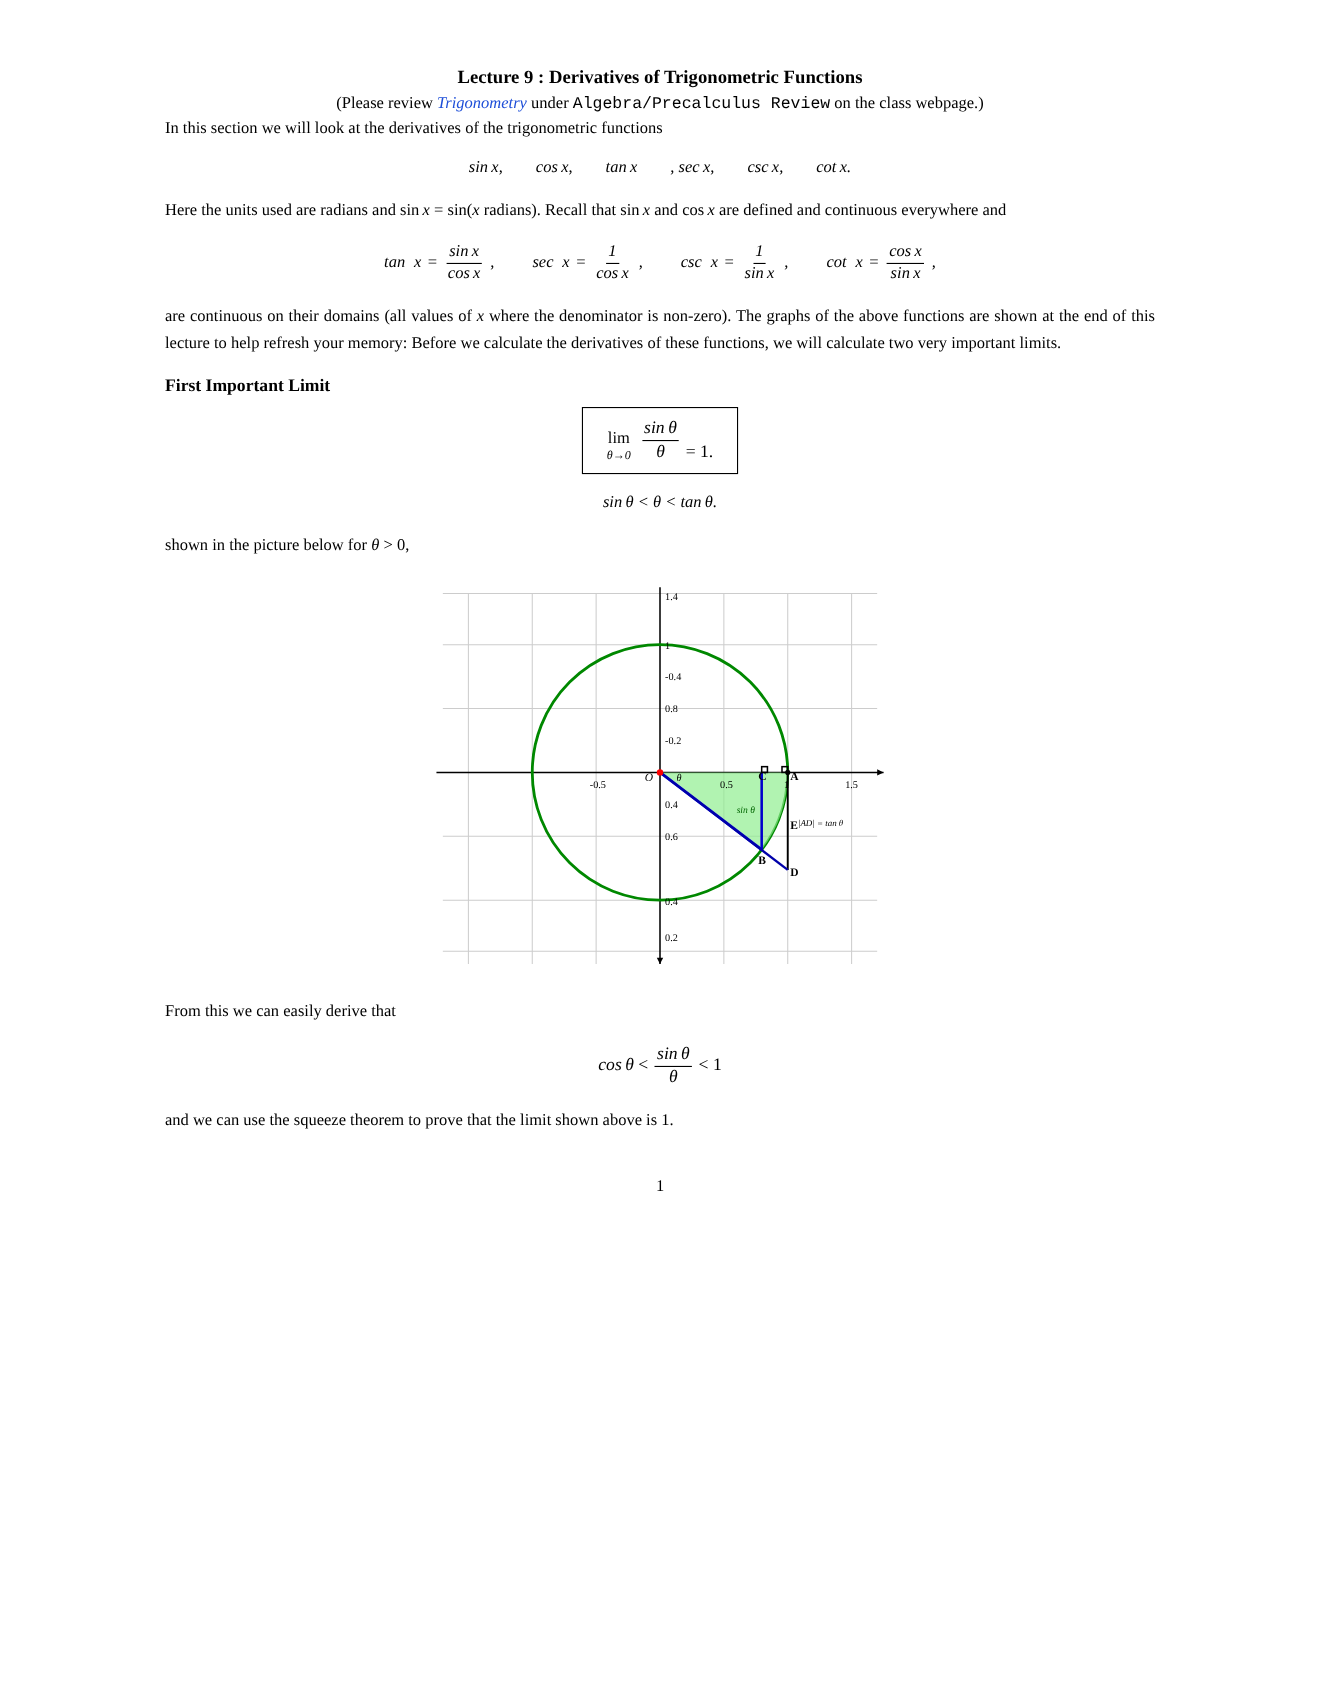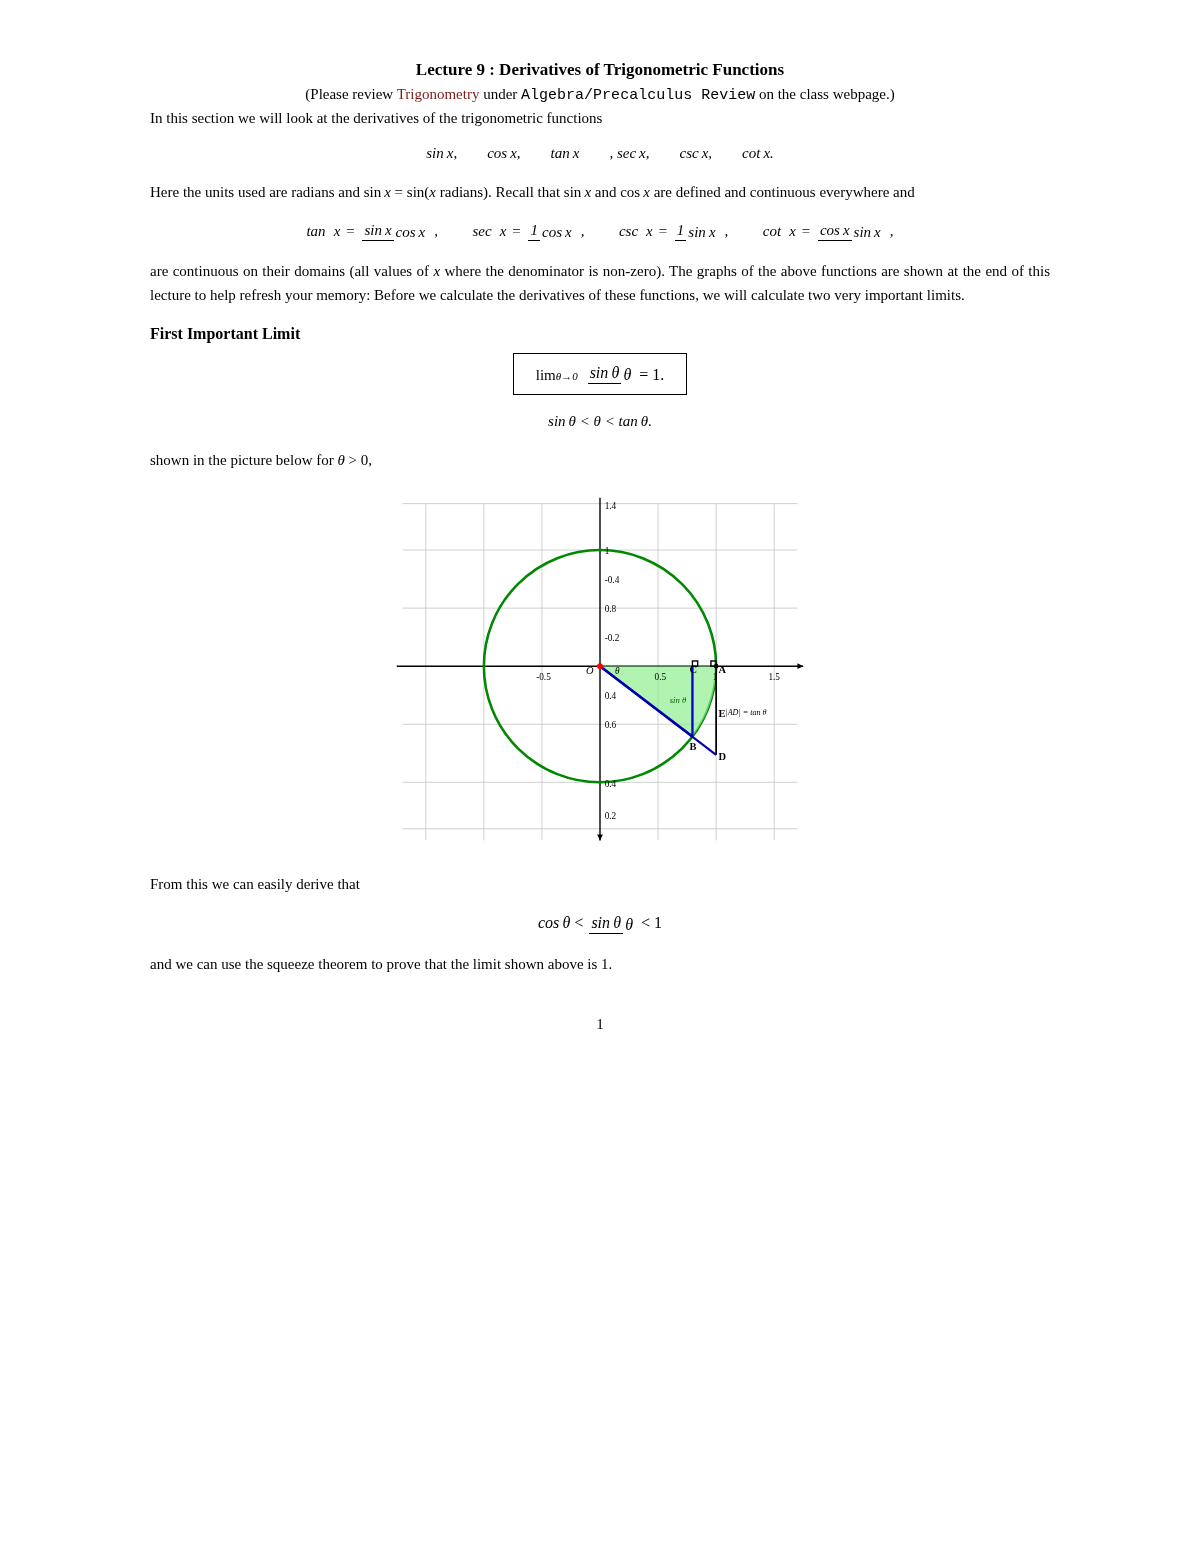--- a/index.html
+++ b/index.html
@@ -23,22 +23,23 @@
       font-weight: bold;
       font-size: 17px;
       margin-bottom: 6px;
     }
     .subtitle {
       text-align: center;
       font-size: 15px;
       margin-bottom: 6px;
     }
     .subtitle a {
-      color: #7f1d1d;
+      color: #1d4ed8;
       text-decoration: none;
+      font-style: italic;
     }
     .intro-line {
       font-size: 15px;
       margin-bottom: 16px;
     }
     .centered-formula {
       text-align: center;
       margin: 18px 0;
       font-size: 15px;
       font-style: italic;
@@ -61,20 +62,21 @@
       margin: 10px 0 18px 0;
     }
     .box {
       border: 1.5px solid #000;
       padding: 10px 22px;
       display: inline-block;
       font-size: 16px;
     }
     .fraction {
       display: inline-flex;
+      flex-direction: column;
       align-items: center;
       vertical-align: middle;
       margin: 0 2px;
     }
     .fraction .num {
       border-bottom: 1.2px solid #000;
       padding: 0 2px 1px 2px;
       text-align: center;
       font-style: italic;
     }
@@ -168,21 +170,21 @@
 
   <p class="body-text">
     are continuous on their domains (all values of <i>x</i> where the denominator is non-zero). The graphs of the above functions are shown at the end of this lecture to help refresh your memory: Before we calculate the derivatives of these functions, we will calculate two very important limits.
   </p>
 
   <div class="section-heading">First Important Limit</div>
 
   <div class="boxed-formula">
     <div class="box">
       <span style="display:inline-flex; align-items:flex-end; gap:4px;">
-        <span style="display:inline-flex; align-items:center; margin-right:4px;">
+        <span style="display:inline-flex; flex-direction:column; align-items:center; margin-right:4px;">
           <span style="font-size:15px;">lim</span>
           <span style="font-size:11px; font-style:italic;">θ→0</span>
         </span>
         <span class="fraction">
           <span class="num">sin <i>θ</i></span>
           <span class="den"><i>θ</i></span>
         </span>
         <span>= 1.</span>
       </span>
     </div>

